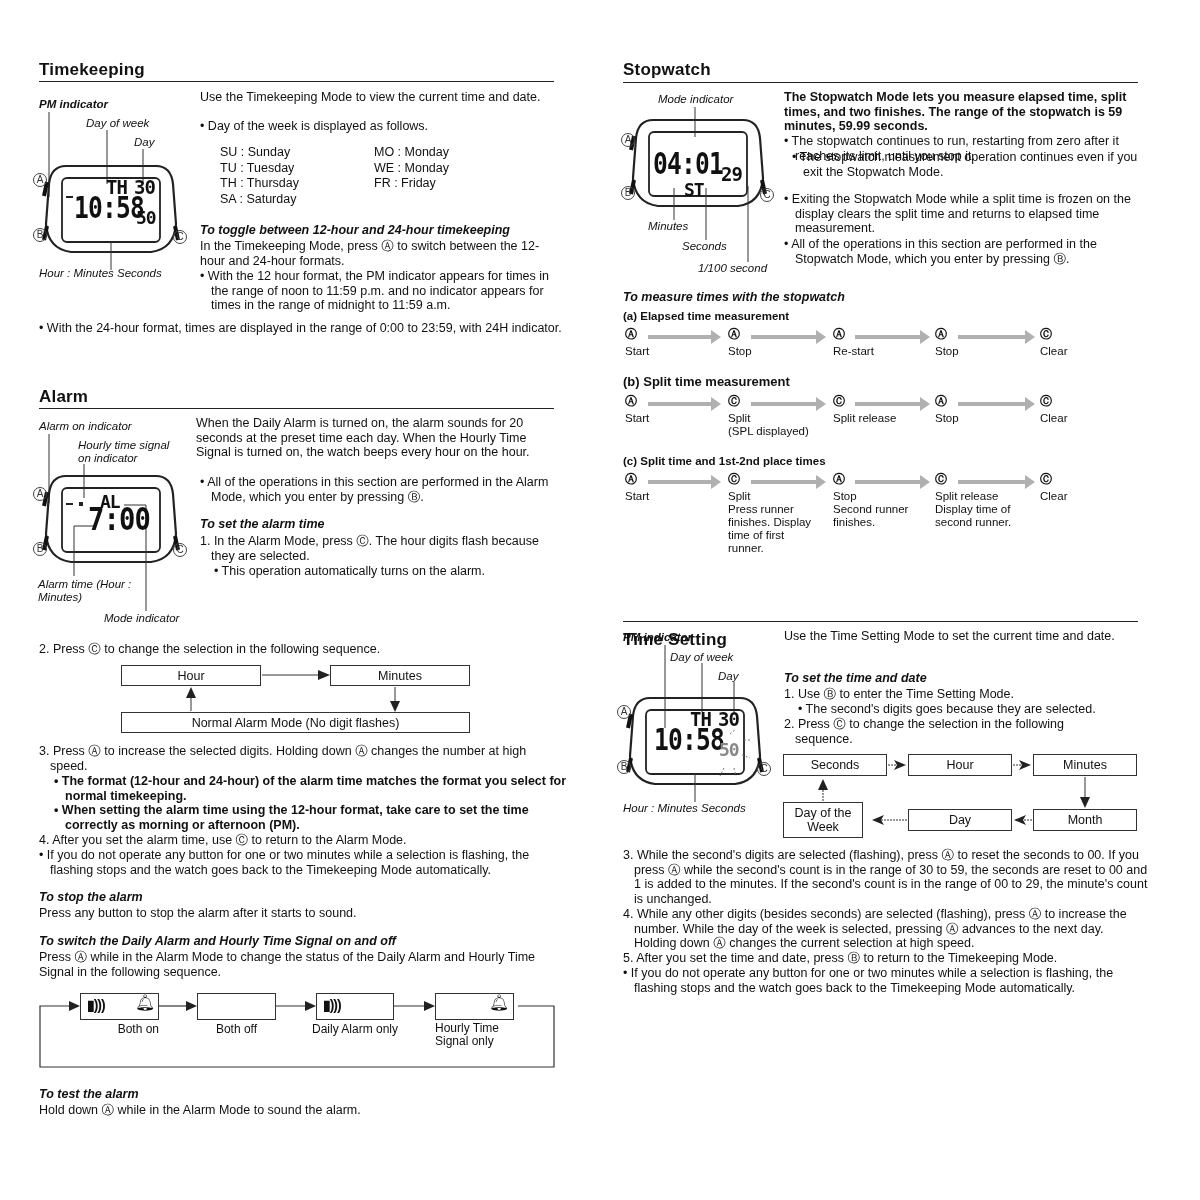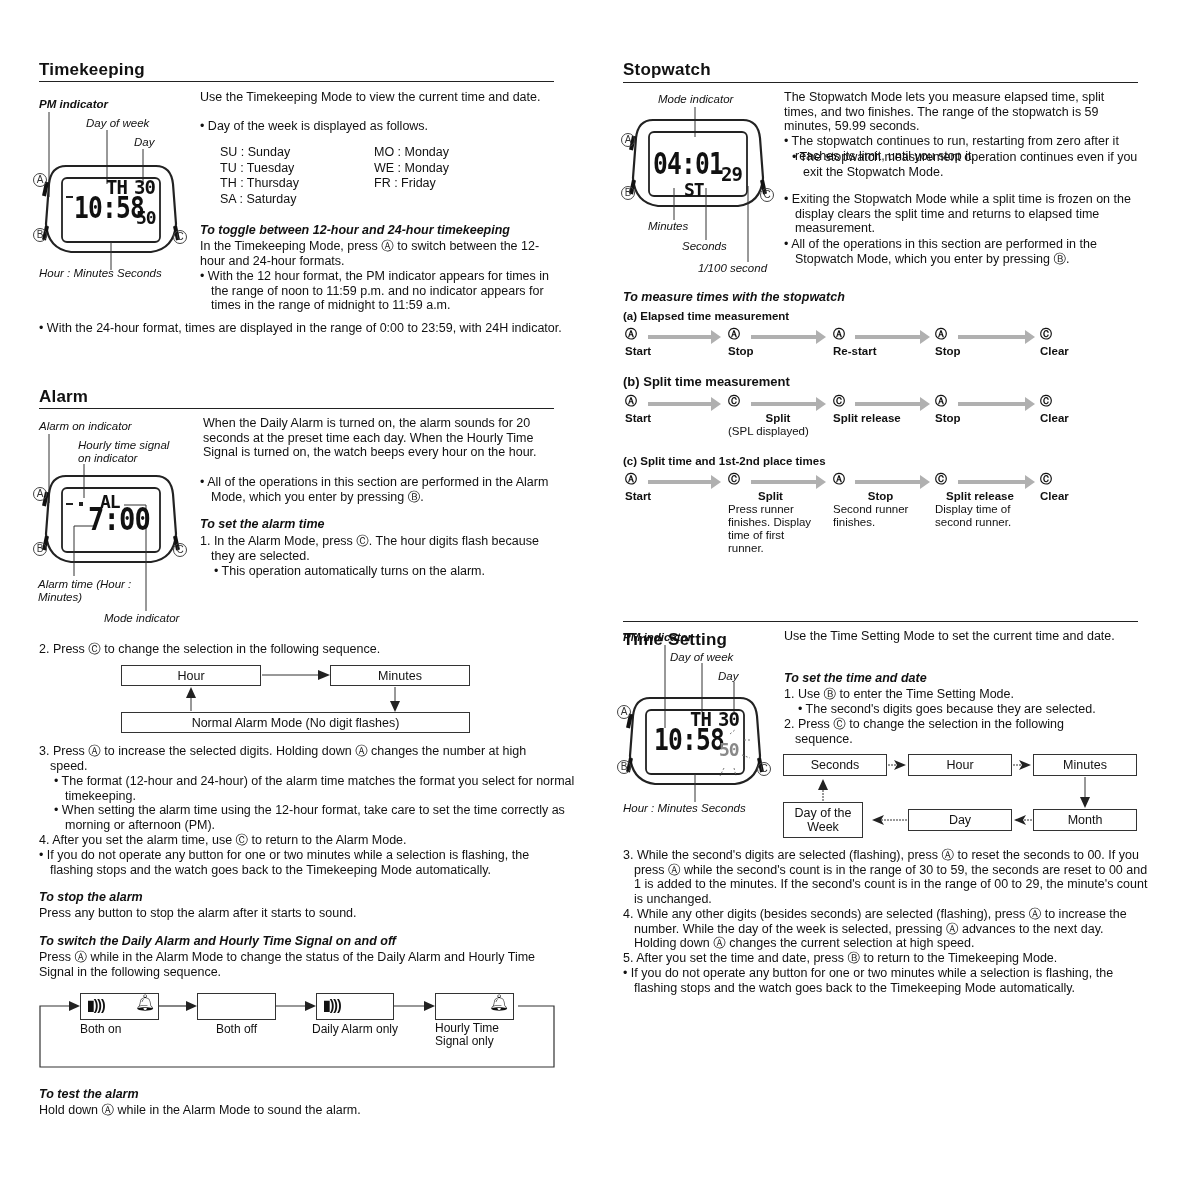--- a/index.html
+++ b/index.html
@@ -5,26 +5,26 @@
   html, body { margin:0; padding:0; background:#ffffff; }
   body { width:1200px; height:1200px; position:relative; overflow:hidden;
          font-family:"Liberation Sans", sans-serif; color:#111; font-size:12.5px; line-height:14.6px; }
   .abs { position:absolute; }
   .h2 { font-size:17px; font-weight:bold; line-height:20px; letter-spacing:0.2px; }
   .rule { height:0; border-top:1.6px solid #222; }
   .bi { font-style:italic; font-weight:bold; }
   .lbl { font-style:italic; font-size:11.5px; line-height:13px; white-space:nowrap; }
   .p { white-space:normal; }
   .ind { padding-left:11px; text-indent:-11px; }
-  .ind2 { padding-left:23px; text-indent:-11px; }
+  .ind2 { padding-left:23px; text-indent:-11px;font-weight:bold; }
   .box { position:absolute; border:1.3px solid #333; background:#fff; text-align:center;
          font-size:12.5px; display:flex; align-items:center; justify-content:center; box-sizing:border-box; line-height:14px;}
   .flow-step { position:absolute; text-align:left; font-size:11.5px; line-height:13px; }
   .flow-step .btn { font-size:12px; font-weight:bold; display:block; }
-  .flow-step .lab { font-weight:bold; display:block; margin-top:4px;text-align:center; }
+  .flow-step .lab { font-weight:normal; display:block; margin-top:4px; }
   .flow-step .note { display:block; font-weight:normal; }
   .garrow { position:absolute; height:4px; background:#b0b0b0; }
   .garrow:after { content:""; position:absolute; right:-9px; top:-5px; border-left:10px solid #b0b0b0;
                   border-top:7px solid transparent; border-bottom:7px solid transparent; }
   .seg { font-family:"DejaVu Sans Mono", monospace; font-weight:bold; letter-spacing:-1px; }
   .watch svg { overflow:visible; }
   .btnlbl { position:absolute; font-size:10px; width:12px; height:12px; border:1px solid #444; border-radius:50%;
             text-align:center; line-height:12px; color:#333; }
   table.days td { padding:0 4px 0 0; font-size:12.5px; line-height:15.5px; }
 </style>
@@ -110,21 +110,21 @@
   </svg>
   <div class="abs" style="left:-3px;top:68px;"><span class="btnlbl" style="position:static;display:inline-block;">A</span></div>
   <div class="abs" style="left:-3px;top:123px;"><span class="btnlbl" style="position:static;display:inline-block;">B</span></div>
   <div class="abs" style="left:137px;top:124px;"><span class="btnlbl" style="position:static;display:inline-block;">C</span></div>
   <div class="abs seg" style="left:64px;top:77px;font-size:18px;">AL</div>
   <div class="abs seg" style="left:52px;top:94px;font-size:32px;transform:scaleX(0.85);transform-origin:left;">7:00</div>
   <div class="abs lbl" style="left:2px;top:160px;width:100px;white-space:normal;">Alarm time (Hour : Minutes)</div>
   <div class="abs lbl" style="left:68px;top:194px;">Mode indicator</div>
 </div>
 
-<div class="abs p" style="left:203px;top:416px;width:352px;">When the Daily Alarm is turned on, the alarm sounds for 20 seconds at the preset time each day. When the Hourly Time Signal is turned on, the watch beeps every hour on the hour.</div>
+<div class="abs p" style="left:196px;top:416px;width:352px;">When the Daily Alarm is turned on, the alarm sounds for 20 seconds at the preset time each day. When the Hourly Time Signal is turned on, the watch beeps every hour on the hour.</div>
 <div class="abs p ind" style="left:200px;top:475px;width:352px;">• All of the operations in this section are performed in the Alarm Mode, which you enter by pressing Ⓑ.</div>
 <div class="abs bi" style="left:200px;top:517px;">To set the alarm time</div>
 <div class="abs p ind" style="left:200px;top:534px;width:345px;">1. In the Alarm Mode, press Ⓒ. The hour digits flash because they are selected.</div>
 <div class="abs p ind" style="left:214px;top:564px;width:330px;">• This operation automatically turns on the alarm.</div>
 <div class="abs p" style="left:39px;top:642px;width:515px;">2. Press Ⓒ to change the selection in the following sequence.</div>
 
 <div class="box" style="left:121px;top:665px;width:140px;height:21px;">Hour</div>
 <div class="box" style="left:330px;top:665px;width:140px;height:21px;">Minutes</div>
 <div class="box" style="left:121px;top:712px;width:349px;height:21px;">Normal Alarm Mode (No digit flashes)</div>
 <svg class="abs" style="left:0;top:0;" width="600" height="760">
@@ -155,21 +155,21 @@
   <line x1="276" y1="1006" x2="309" y2="1006" stroke="#333" stroke-width="1.2"></line>
   <polygon points="316,1006 305,1001 305,1011" fill="#222"></polygon>
   <line x1="394" y1="1006" x2="428" y2="1006" stroke="#333" stroke-width="1.2"></line>
   <polygon points="435,1006 424,1001 424,1011" fill="#222"></polygon>
 </svg>
 
 <div class="abs" style="left:80px;top:993px;width:79px;height:27px;border:1.3px solid #333;box-sizing:border-box;">
   <span class="abs" style="left:6px;top:4px;font-weight:bold;font-size:14px;letter-spacing:-1px;">▮)))</span>
   <span class="abs" style="left:54px;top:2px;font-size:16px;">🔔︎</span>
 </div>
-<div class="abs" style="left:80px;top:1022px;width:79px;text-align:left;font-size:12px;">Both on</div>
+<div class="abs" style="left:80px;top:1022px;width:79px;text-align:right;font-size:12px;">Both on</div>
 
 <div class="abs" style="left:197px;top:993px;width:79px;height:27px;border:1.3px solid #333;box-sizing:border-box;"></div>
 <div class="abs" style="left:197px;top:1022px;width:79px;text-align:center;font-size:12px;">Both off</div>
 
 <div class="abs" style="left:316px;top:993px;width:78px;height:27px;border:1.3px solid #333;box-sizing:border-box;">
   <span class="abs" style="left:6px;top:4px;font-weight:bold;font-size:14px;letter-spacing:-1px;">▮)))</span>
 </div>
 <div class="abs" style="left:300px;top:1022px;width:110px;text-align:center;font-size:12px;">Daily Alarm only</div>
 
 <div class="abs" style="left:435px;top:993px;width:79px;height:27px;border:1.3px solid #333;box-sizing:border-box;">
@@ -200,21 +200,21 @@
   <div class="abs" style="left:1px;top:95px;"><span class="btnlbl" style="position:static;display:inline-block;">B</span></div>
   <div class="abs" style="left:140px;top:97px;"><span class="btnlbl" style="position:static;display:inline-block;">C</span></div>
   <div class="abs seg" style="left:64px;top:49px;font-size:18px;margin-top:44px;">ST</div>
   <div class="abs seg" style="left:33px;top:67px;font-size:30px;transform:scaleX(0.82);transform-origin:left;">04:01</div>
   <div class="abs seg" style="left:101px;top:77px;font-size:19px;">29</div>
   <div class="abs lbl" style="left:28px;top:130px;">Minutes</div>
   <div class="abs lbl" style="left:62px;top:150px;">Seconds</div>
   <div class="abs lbl" style="left:78px;top:172px;">1/100 second</div>
 </div>
 
-<div class="abs p" style="left:784px;top:90px;width:355px;">The Stopwatch Mode lets you measure elapsed time, split times, and two finishes. The range of the stopwatch is 59 minutes, 59.99 seconds.</div>
+<div class="abs p" style="left:784px;top:90px;width:355px;font-weight:bold;">The Stopwatch Mode lets you measure elapsed time, split times, and two finishes. The range of the stopwatch is 59 minutes, 59.99 seconds.</div>
 <div class="abs p ind" style="left:784px;top:134px;width:355px;">• The stopwatch continues to run, restarting from zero after it reaches its limit, until you stop it.</div>
 <div class="abs p ind" style="left:784px;top:150px;width:355px;margin-left:8px;">• The stopwatch measurement operation continues even if you exit the Stopwatch Mode.</div>
 <div class="abs p ind" style="left:784px;top:192px;width:355px;">• Exiting the Stopwatch Mode while a split time is frozen on the display clears the split time and returns to elapsed time measurement.</div>
 <div class="abs p ind" style="left:784px;top:237px;width:355px;">• All of the operations in this section are performed in the Stopwatch Mode, which you enter by pressing Ⓑ.</div>
 
 <div class="abs bi" style="left:623px;top:290px;">To measure times with the stopwatch</div>
 
 <div class="abs" style="left:623px;top:309px;font-weight:bold;font-size:11.5px;">(a) Elapsed time measurement</div>
 <div class="flow-step" style="left:625px;top:328px;">
     <span class="btn">Ⓐ</span>

